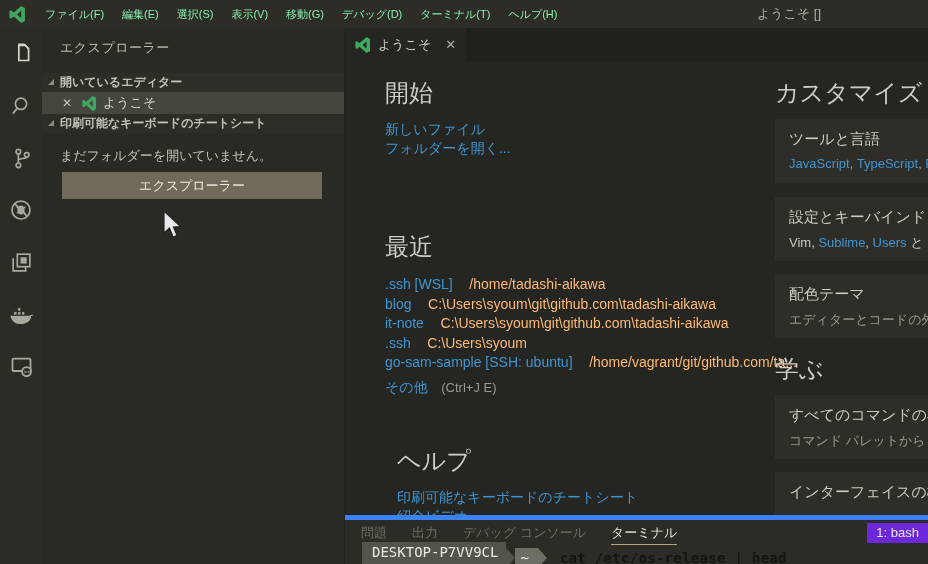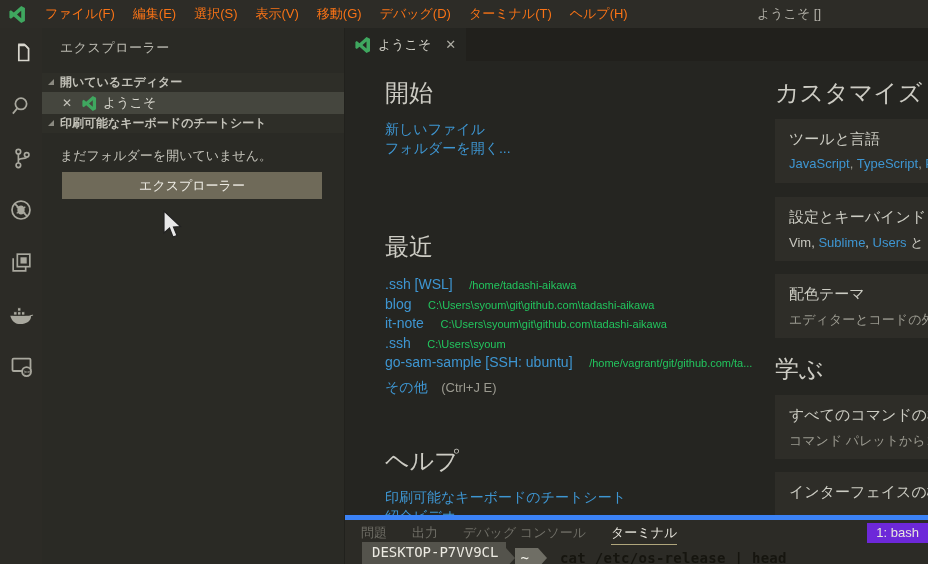--- a/index.html
+++ b/index.html
@@ -6,21 +6,21 @@
   html,body { background:#1a1a17; }
   #app {
     position:relative; width:928px; height:564px; overflow:hidden;
     background:#252521; font-family:"Liberation Sans","DejaVu Sans",sans-serif;
     color:#c8c7bf; font-size:13px; cursor:default;
   }
   
   .menubar { position:absolute; left:0; top:0; width:928px; height:28px;
     background:#2d2c27; display:flex; align-items:center; }
   .menubar .logo { margin:0 10px 0 9px; width:17px; height:17px; }
-  .menu-item { padding:0 9px; height:28px; line-height:28px; color:#f97316; font-size:13px; }
+  .menu-item { padding:0 9px; height:28px; line-height:28px; color:#86efac; font-size:11px; }
   .win-title { position:absolute; left:757px; top:0; height:28px; line-height:28px;
     color:#b2b0a8; font-size:13px; }
   
   .activitybar { position:absolute; left:0; top:28px; width:42px; height:536px;
     background:#2c2b26; display:flex; flex-direction:column; align-items:center; }
   .ab-icon { width:42px; height:52px; display:flex; align-items:center; justify-content:center; }
   .ab-icon svg { stroke:#a9a89e; fill:none; stroke-width:1.6; }
   .ab-icon.active svg { stroke:#d8d6cd; }
   
   .sidebar { position:absolute; left:42px; top:28px; width:303px; height:536px;
@@ -47,24 +47,24 @@
   .tab-close { margin-left:14px; color:#aeada4; font-size:13px; }
   
   .welcome { position:absolute; left:0; top:33px; width:583px; height:454px; }
   h1.wh { font-size:24px; font-weight:300; color:#cdccc4; }
   a.lnk { color:#3e96d2; text-decoration:none; font-size:14px; cursor:pointer; }
   .col-main { position:absolute; left:40px; top:0; width:390px; }
   .sec-start { position:absolute; left:0; top:16px; }
   .start-links { margin-top:11px; line-height:18px; }
   .sec-recent { position:absolute; left:0; top:170px; }
   .recent-list { margin-top:12px; line-height:18.5px; white-space:nowrap; }
-  .recent-path { color:#22c55e; font-size:11px; margin-left:13px; }
+  .recent-path { color:#fdba74; font-size:14px; margin-left:13px; }
   .recent-more { margin-top:6px; }
   .keybind { color:#9b9a90; font-size:13px; margin-left:10px; }
-  .sec-help { position:absolute; left:0; top:384px; }
+  .sec-help { position:absolute; left:12px; top:384px; }
   .help-links { margin-top:11px; line-height:18px; }
   .col-right { position:absolute; left:430px; top:0; width:400px; }
   .rh { position:absolute; left:0; top:16px; }
   .card { position:absolute; left:0; width:340px; height:64px; background:#2e2d28; padding:11px 14px; }
   .card-title { font-size:15px; color:#ccccc3; }
   .card-desc { margin-top:7px; font-size:13px; color:#9b9a90; white-space:nowrap; }
   .card-desc a.lnk { font-size:13px; }
   .learn-h { position:absolute; left:0; top:292px; }
   
   .panel { position:absolute; left:345px; top:515px; width:583px; height:49px;

